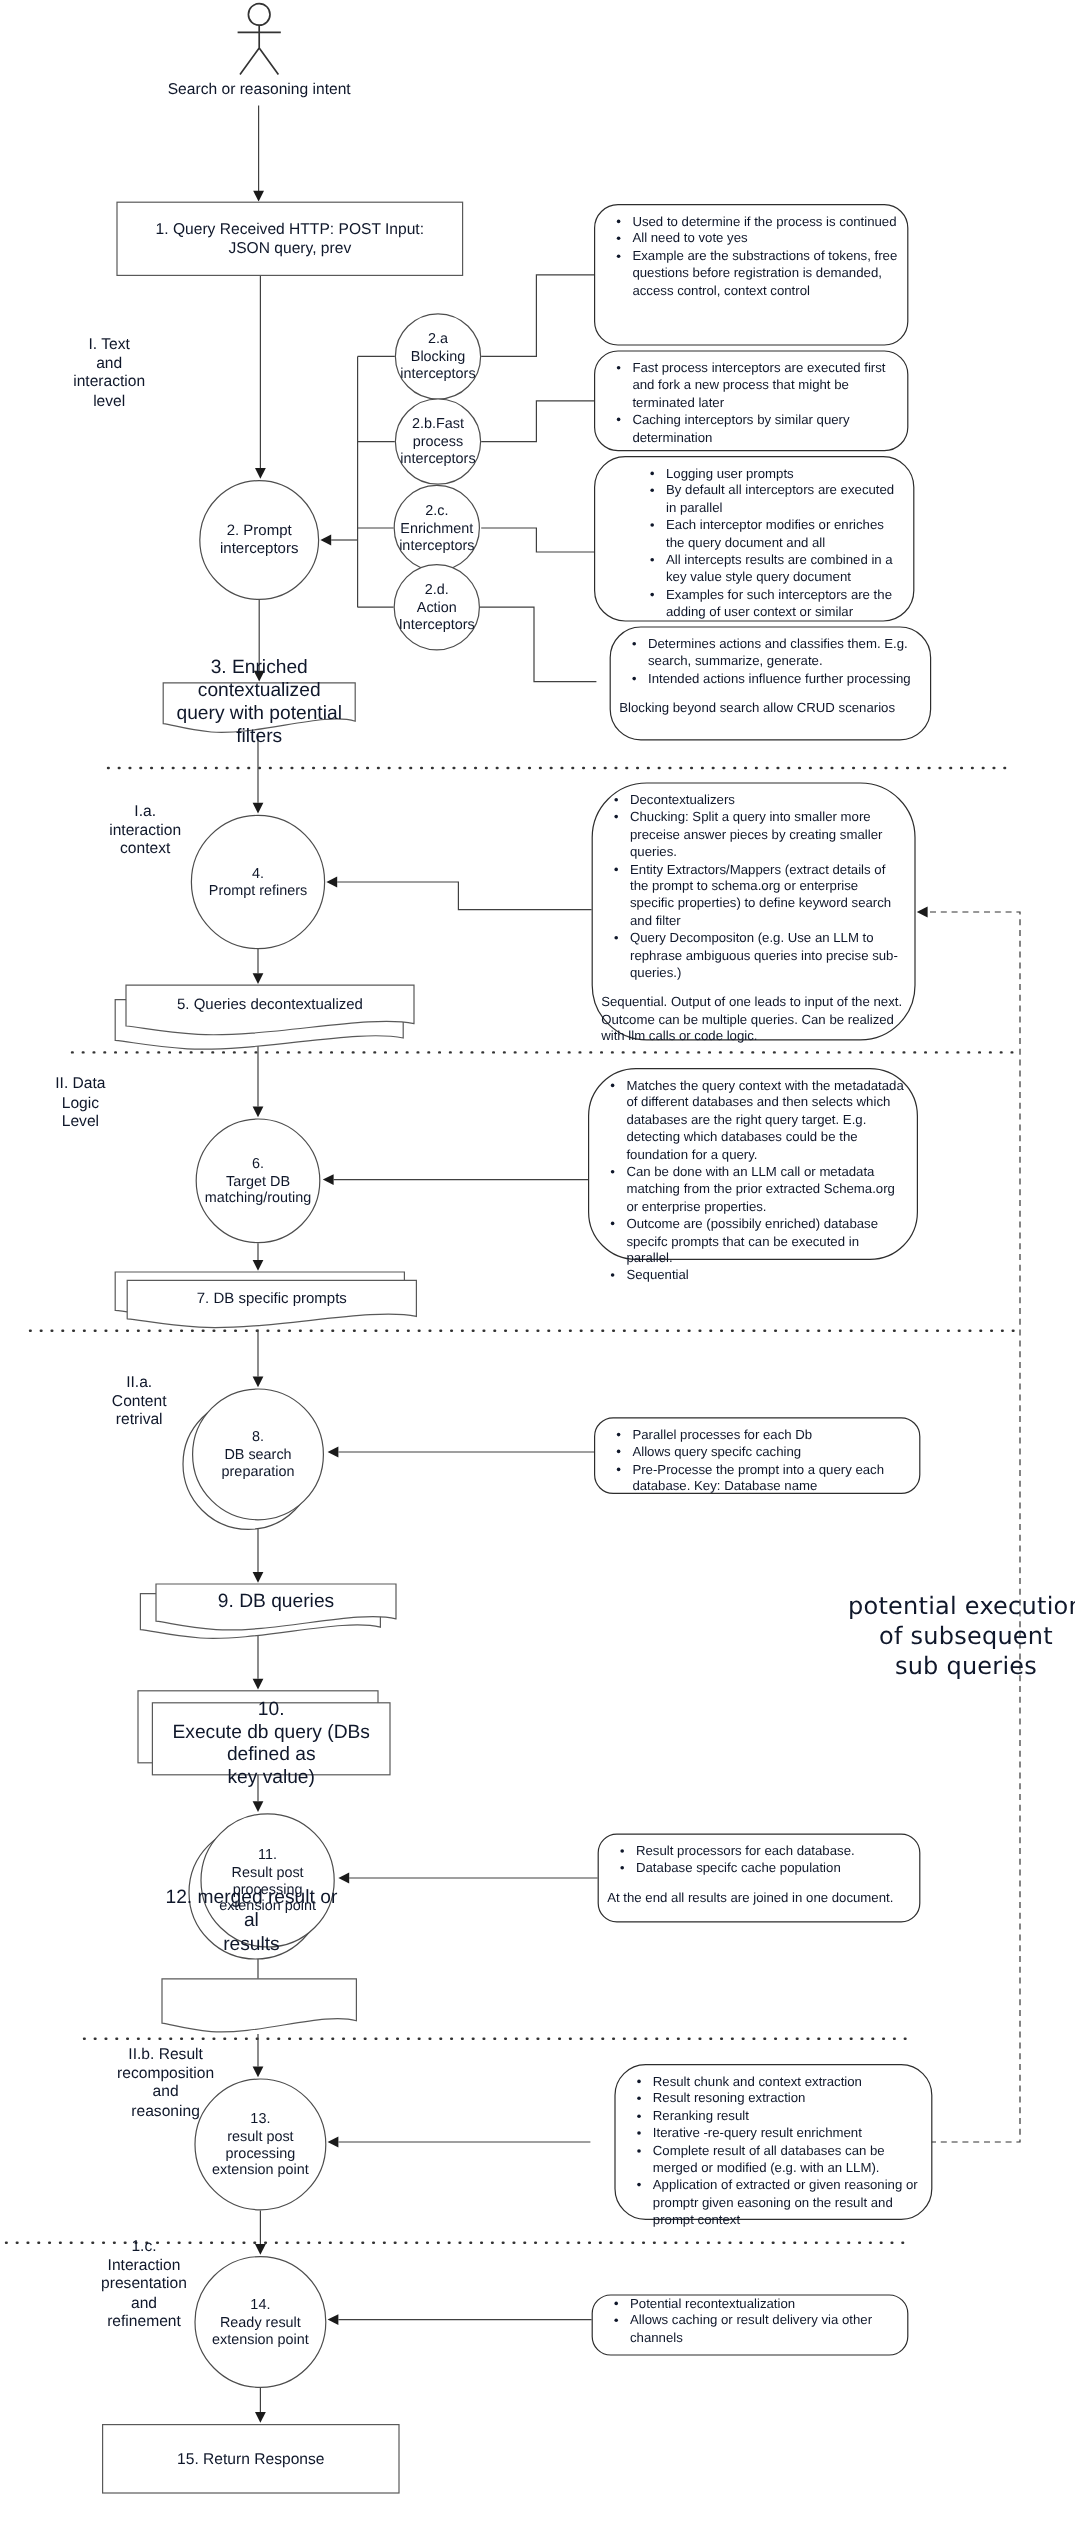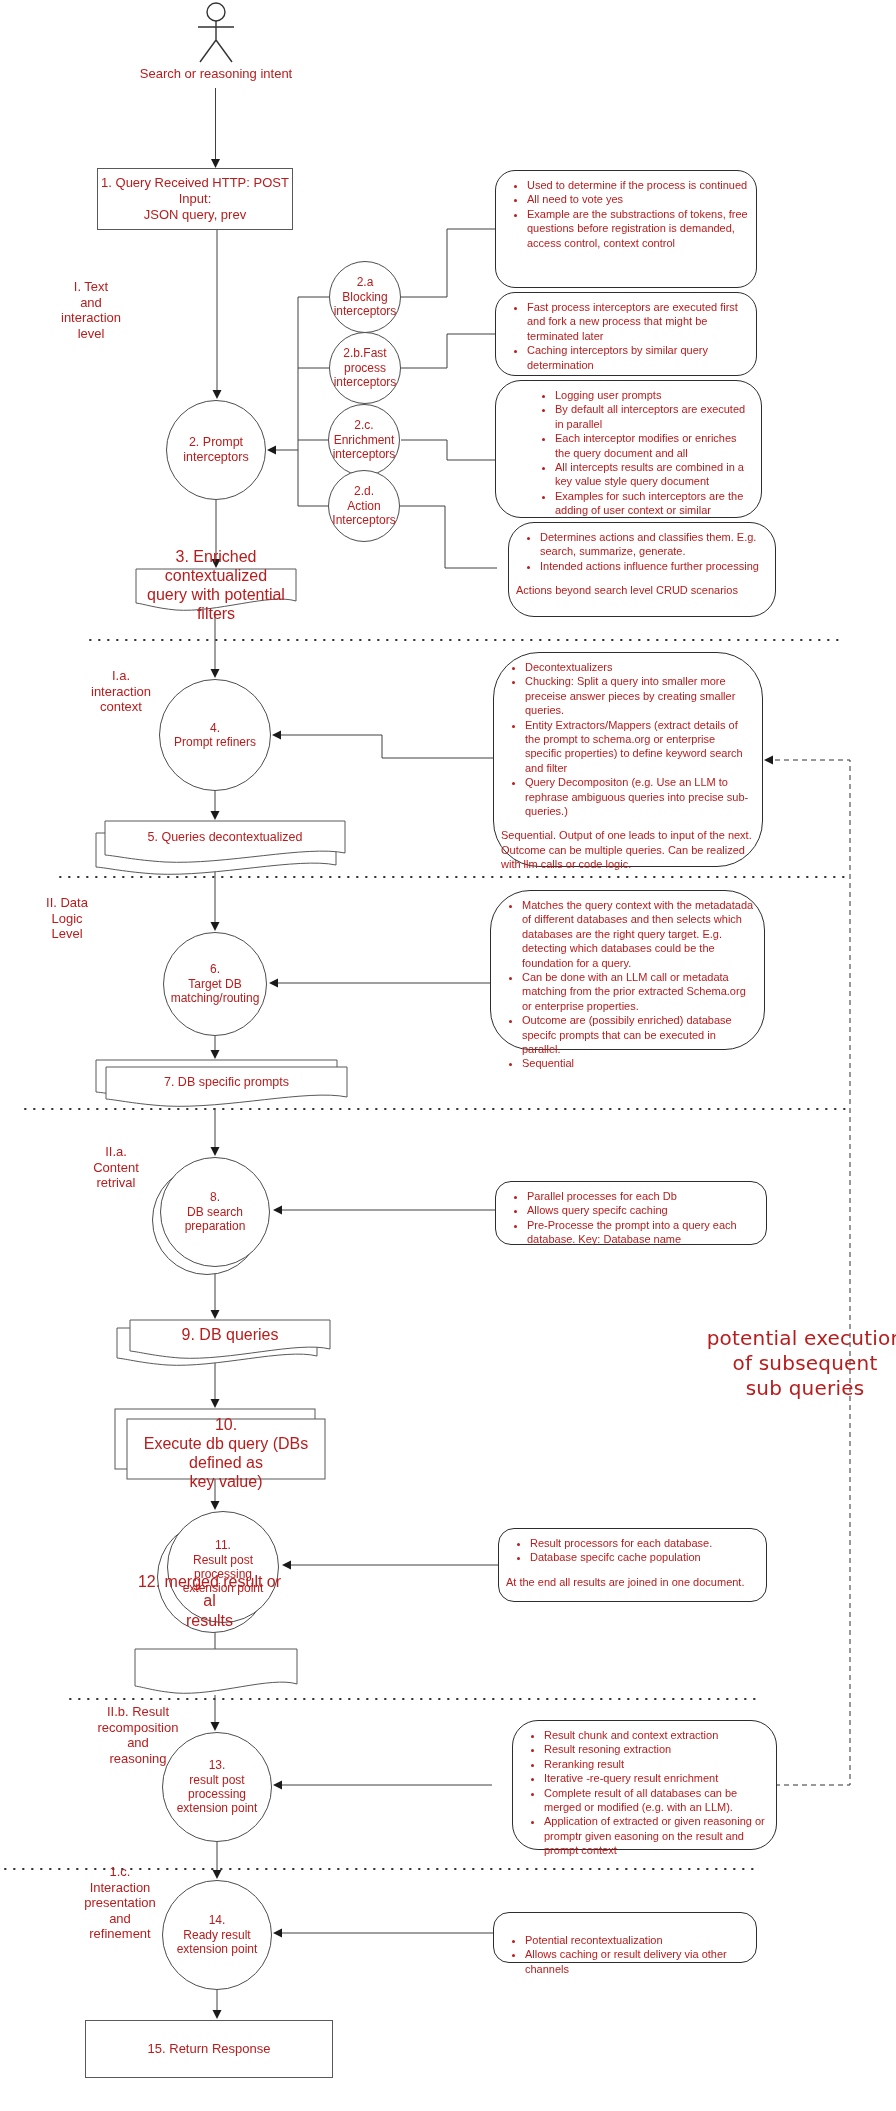--- a/index.html
+++ b/index.html
@@ -1,17 +1,17 @@
 <!DOCTYPE html>
 <html><head>
 <meta charset="utf-8">
 <style>
   html,body{margin:0;padding:0;background:#fff;}
   .canvas{position:relative;width:896px;height:2111px;background:#fff;
-          font-family:"Liberation Sans",sans-serif;color:#b91c1c;overflow:hidden;}
+          font-family:"Liberation Sans",sans-serif;color:#0f172a;overflow:hidden;}
   .abs{position:absolute;box-sizing:border-box;}
   svg.underlay{position:absolute;left:0;top:0;}
   .node-rect{border:1px solid #595959;background:#fff;display:flex;align-items:center;
              justify-content:center;text-align:center;font-size:13px;line-height:1.25;white-space:pre-line;}
   .circle{border:1px solid #4d4d4d;background:#fff;border-radius:50%;display:flex;align-items:center;
           justify-content:center;text-align:center;font-size:12px;line-height:1.2;white-space:pre-line;}
   .circle-back{border:1px solid #4d4d4d;background:#fff;border-radius:50%;}
   .doc-text{display:flex;align-items:center;justify-content:center;text-align:center;
             font-size:16px;line-height:1.2;white-space:pre-line;}
   .note{border:1px solid #2d2d2d;background:#fff;font-size:11px;line-height:14.4px;
@@ -139,21 +139,21 @@
   <div class="abs lane-label" style="left:78px;top:1704px;width:120px;">II.b. Result
 recomposition
 and
 reasoning</div>
   <div class="abs lane-label" style="left:60px;top:1864px;width:120px;">1.c.
 Interaction
 presentation
 and
 refinement</div>
 
-  <div class="abs node-rect" style="left:97px;top:168px;width:196px;height:62px;">1. Query Received HTTP: POST Input:
+  <div class="abs node-rect" style="left:97px;top:168px;width:289px;height:62px;">1. Query Received HTTP: POST Input:
 JSON query, prev</div>
 
   <div class="abs circle" style="left:166px;top:400px;width:100px;height:100px;font-size:12.5px;">2. Prompt
 interceptors</div>
 
   <div class="abs circle" style="left:329px;top:261px;width:72px;height:72px;">2.a
 Blocking
 interceptors</div>
   <div class="abs circle" style="left:329px;top:332px;width:72px;height:72px;">2.b.Fast
 process
@@ -233,21 +233,21 @@
       <li>All intercepts results are combined in a key value style query document</li>
       <li>Examples for such interceptors are the adding of user context or similar</li>
     </ul>
   </div>
 
   <div class="abs note" style="left:497px;top:522px;width:268px;height:95px;border-radius:26px;margin-left:11px;">
     <ul>
       <li>Determines actions and classifies them. E.g. search, summarize, generate.</li>
       <li>Intended actions influence further processing</li>
     </ul>
-    <div class="footer">Actions beyond search level CRUD scenarios</div>
+    <div class="footer">Blocking beyond search allow CRUD scenarios</div>
   </div>
 
   <div class="abs note" style="left:493px;top:652px;width:270px;height:215px;border-radius:46px;">
     <ul>
       <li>Decontextualizers</li>
       <li>Chucking: Split a query into smaller more preceise answer pieces by creating smaller queries.</li>
       <li>Entity Extractors/Mappers (extract details of the prompt to schema.org or enterprise specific properties) to define keyword search and filter</li>
       <li>Query Decompositon (e.g. Use an LLM to rephrase ambiguous queries into precise sub-queries.)</li>
     </ul>
     <div class="footer">Sequential. Output of one leads to input of the next. Outcome can be multiple queries. Can be realized with llm calls or code logic.</div>
@@ -282,21 +282,21 @@
     <ul>
       <li>Result chunk and context extraction</li>
       <li>Result resoning extraction</li>
       <li>Reranking result</li>
       <li>Iterative -re-query result enrichment</li>
       <li>Complete result of all databases can be merged or modified (e.g. with an LLM).</li>
       <li>Application of extracted or given reasoning or promptr given easoning on the result and prompt context</li>
     </ul>
   </div>
 
-  <div class="abs note" style="left:493px;top:1912px;width:264px;height:51px;border-radius:16px;padding-top:20px;">
+  <div class="abs note" style="left:493px;top:1912px;width:264px;height:51px;border-radius:16px;padding-top:0;">
     <ul>
       <li>Potential recontextualization</li>
       <li>Allows caching or result delivery via other channels</li>
     </ul>
   </div>
 
   <div class="abs loop-note" style="left:695px;top:1326px;width:220px;">potential execution
 of subsequent
 sub queries</div>
 

